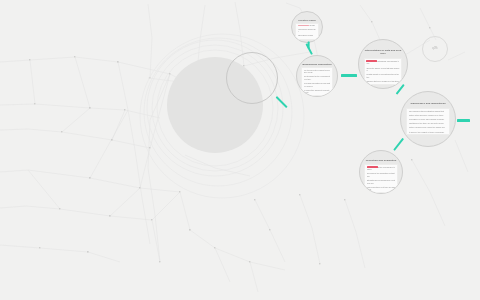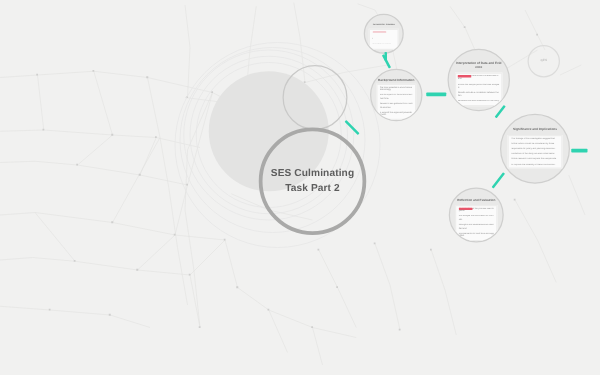--- a/index.html
+++ b/index.html
@@ -176,26 +176,20 @@
       <circle cx="215" cy="108" r="68"></circle>
       <circle cx="218" cy="112" r="74"></circle>
       <circle cx="222" cy="116" r="82"></circle>
     </g>
   </svg>
 
   <div class="pale-blob" id="blob" style="left: 167px; top: 57px; width: 96px; height: 96px;"></div>
 
   <div class="ring-empty" id="emptyring" style="left: 226px; top: 52px; width: 52px; height: 52px;"></div>
 
-  <div class="main-node" id="mainnode" style="left: 207px; top: 102px; width: 86px; height: 86px;">
-    <div class="mtxt">
-      <div>SES Culminating</div>
-      <div>Task Part 2</div>
-    </div>
-  </div>
 
   <div class="faint" id="faintc" style="left: 422px; top: 36px; width: 26px; height: 26px;">
     <span>q3%</span>
   </div>
 
   <div id="nodes-root">
       <div class="sat sat-mini" style="left: 291px; top: 11px; width: 32px; height: 32px;">
         <div class="head">Scientific Claims</div>
         <div class="card">
           <p><span class="hl2">Evidence based</span> on data</p>

